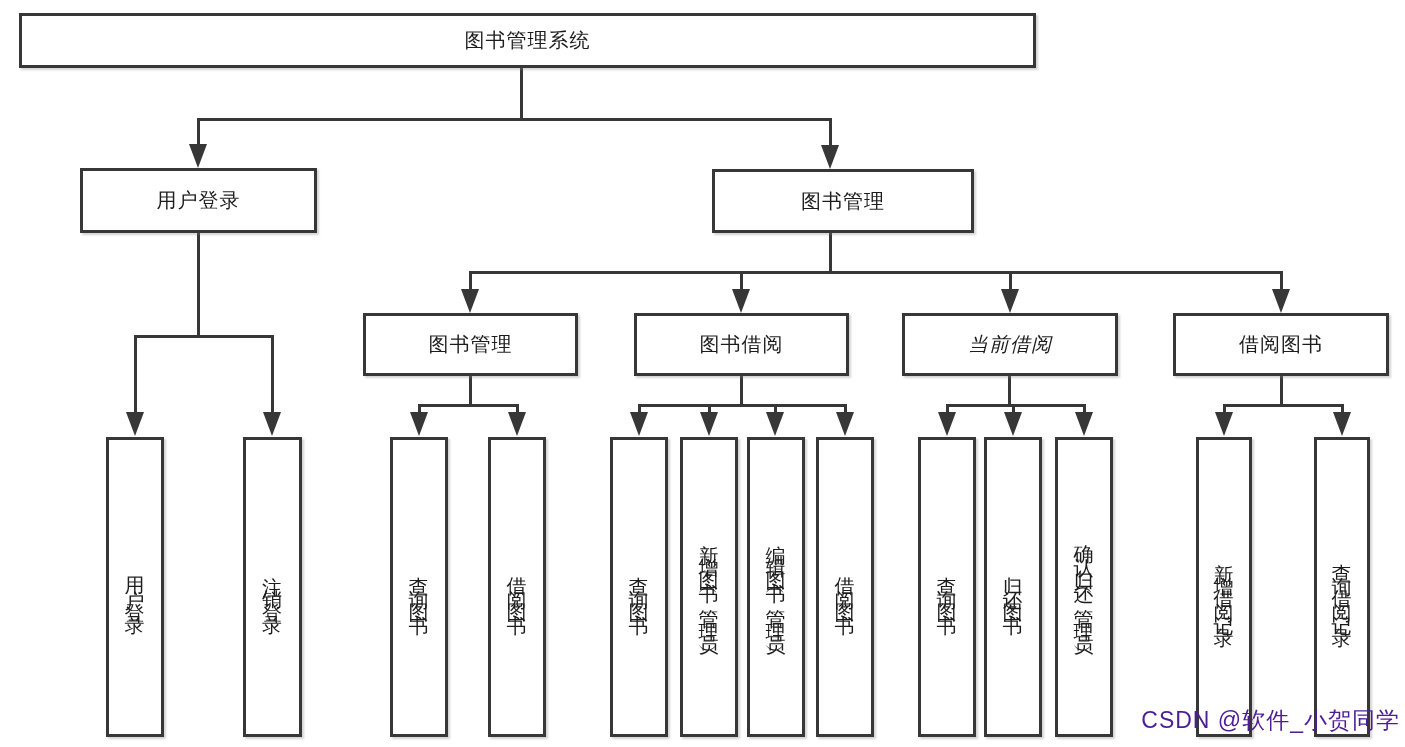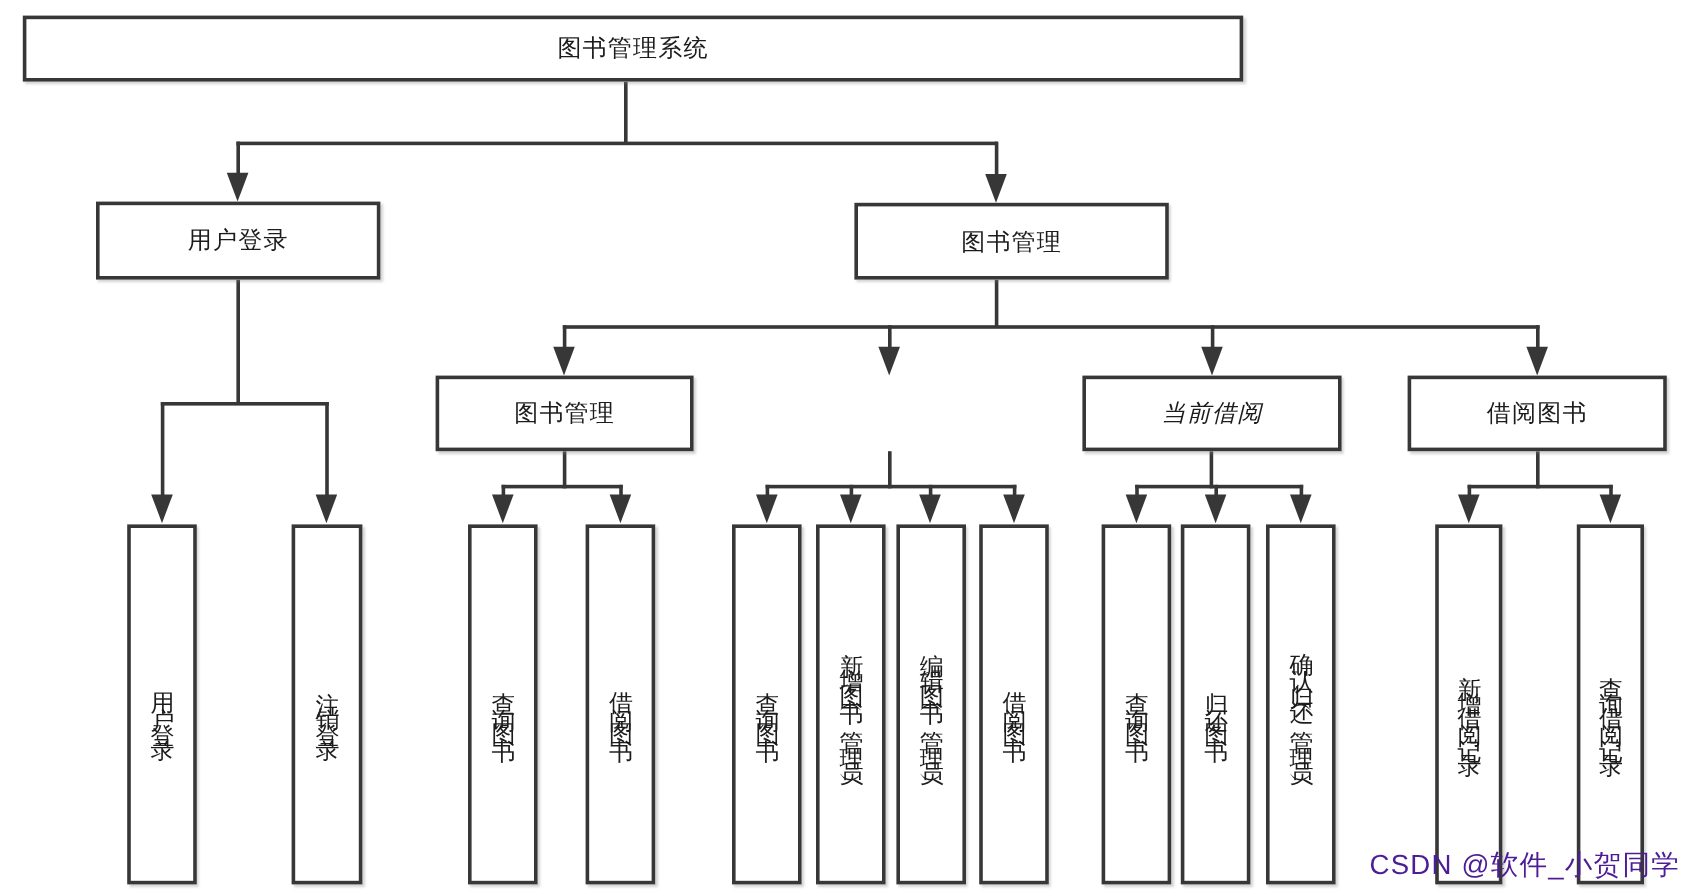--- a/index.html
+++ b/index.html
@@ -99,20 +99,23 @@
   <div class="box" style="left:80px;top:168px;width:237px;height:65px;">
     <span class="hlabel">用户登录</span>
   </div>
   <div class="box" style="left:712px;top:169px;width:262px;height:64px;">
     <span class="hlabel">图书管理</span>
   </div>
 
   <div class="box" style="left:363px;top:313px;width:215px;height:63px;">
     <span class="hlabel">图书管理</span>
   </div>
+  <div class="box" style="left:634px;top:313px;width:215px;height:63px;">
+    <span class="hlabel">图书借阅</span>
+  </div>
   <div class="box" style="left:902px;top:313px;width:216px;height:63px;font-style:italic;">
     <span class="hlabel">当前借阅</span>
   </div>
   <div class="box" style="left:1173px;top:313px;width:216px;height:63px;">
     <span class="hlabel">借阅图书</span>
   </div>
 
   <div class="box" style="left:106px;top:437px;width:58px;height:300px;">
     <span class="vtext">用户登录</span>
   </div>

